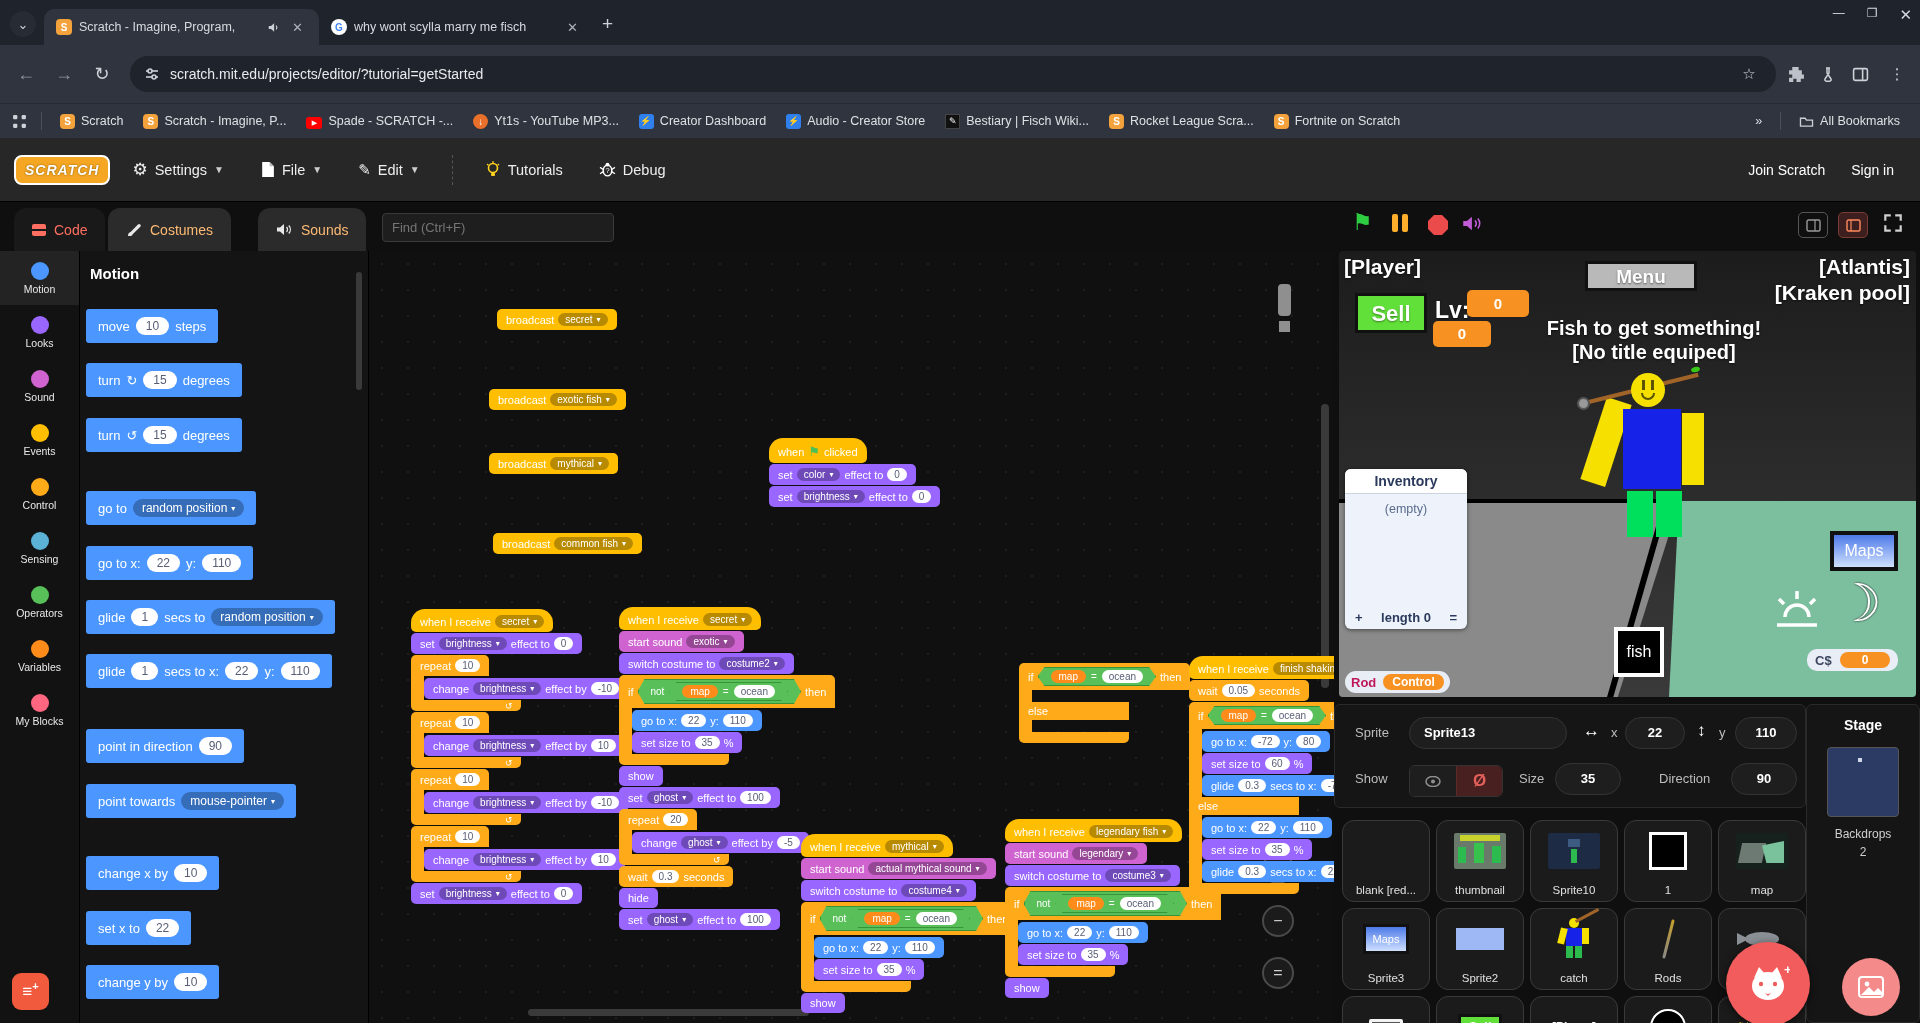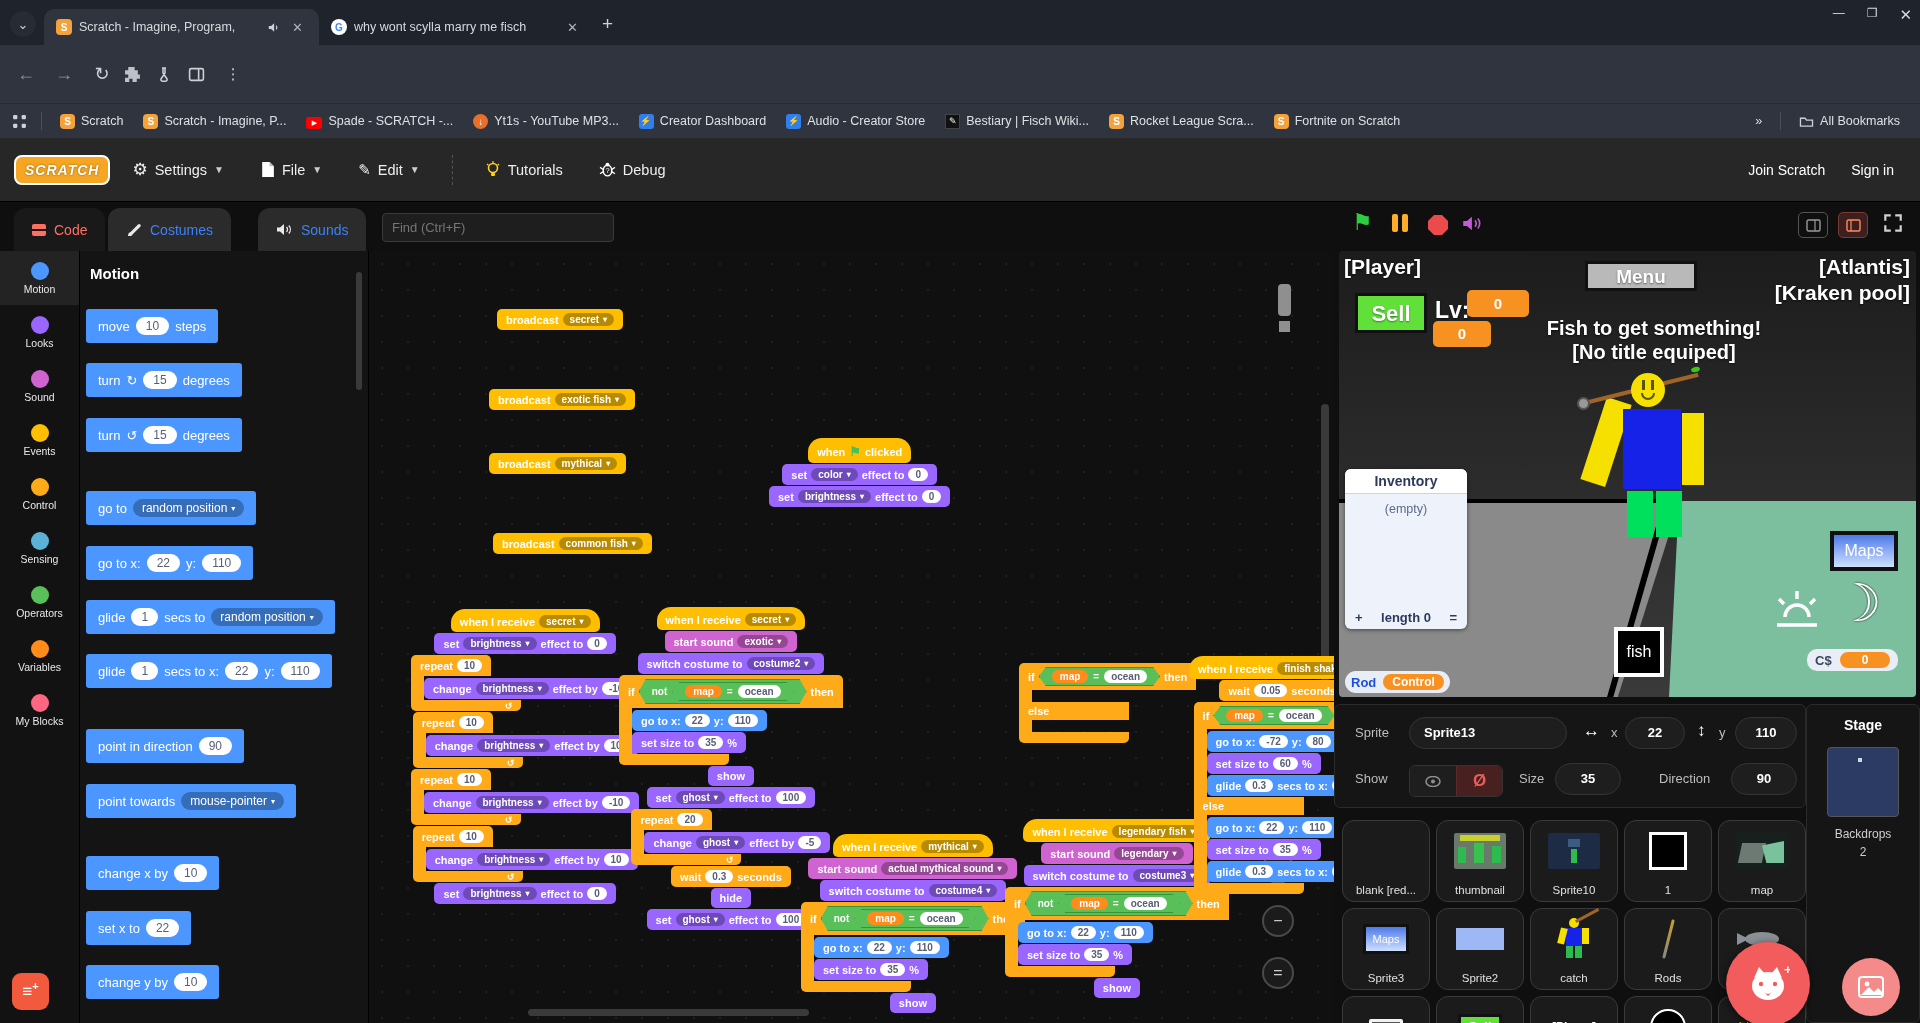--- a/index.html
+++ b/index.html
@@ -33,21 +33,21 @@
   #menubar{height:64px;background:#272727;display:flex;align-items:center;gap:8px;padding:0 14px;border-bottom:1px solid #000;}
   #logo{background:#f5a623;border-radius:8px;padding:5px 9px;color:#fff;font-weight:bold;font-style:italic;font-size:14px;letter-spacing:1px;text-shadow:0 0 2px #7a5200;border:2px solid #fff;}
   .menuitem{display:flex;align-items:center;gap:7px;color:#eee;font-size:14.5px;padding:8px 14px;border-radius:6px;}
   .menucaret{font-size:10px;color:#ccc;}
   .menudiv{width:1px;height:30px;border-left:1px dashed #555;margin:0 10px;}
   .mright{margin-left:auto;display:flex;gap:26px;color:#fff;font-size:14px;align-items:center;padding-right:12px;}
 
   
   #editor{position:relative;width:1920px;height:821px;background:#0f0f0f;}
   
-  .edtab{position:absolute;top:6px;height:43px;display:flex;align-items:center;gap:8px;padding:0 18px;border-radius:12px 12px 0 0;background:#2b2b2b;color:#3b82f6;font-size:14px;}
+  .edtab{position:absolute;top:6px;height:43px;display:flex;align-items:center;gap:8px;padding:0 18px;border-radius:12px 12px 0 0;background:#2b2b2b;color:#fdba74;font-size:14px;}
   .edtab.active{background:#191919;color:#ff6f61;}
   #findbox{position:absolute;left:382px;top:11px;width:232px;height:29px;background:#1e1e1e;border:1px solid #3a3a3a;border-radius:4px;color:#8a8a8a;font-size:13px;padding:0 9px;font-family:"Liberation Sans",sans-serif;}
   .codeicon{width:14px;height:12px;background:linear-gradient(#ff6f61 0 5px,transparent 5px 7px,#ff6f61 7px 12px);border-radius:2px;}
 
   
   .ctl{position:absolute;top:10px;}
   #flagbtn{color:#2ecc40;font-size:23px;}
   .pausebar{width:6px;height:18px;background:#ffae2b;display:inline-block;margin:0 2px;border-radius:2px;}
   #stopbtn{width:20px;height:20px;background:#ec4b4b;clip-path:polygon(30% 0,70% 0,100% 30%,100% 70%,70% 100%,30% 100%,0 70%,0 30%);}
   .stgsz{width:30px;height:26px;border:1px solid #555;border-radius:5px;display:flex;align-items:center;justify-content:center;}
@@ -70,21 +70,21 @@
   
   #canvas{position:absolute;left:368px;top:49px;width:966px;height:772px;background:#101010;overflow:hidden;background-image:radial-gradient(#1f1f1f 1px,transparent 1.2px);background-size:26px 26px;border-left:1px solid #000;}
   #excl{position:absolute;}
   #excl .bar{width:13px;height:32px;background:#8f8f8f;border-radius:4px;}
   #excl .dotsq{width:11px;height:11px;background:#8f8f8f;margin:5px auto 0;}
   .zoombtn{position:absolute;width:32px;height:32px;border-radius:50%;background:#1b1b1b;border:2px solid #4a4a4a;color:#cfcfcf;display:flex;align-items:center;justify-content:center;font-size:16px;}
   #hscroll{position:absolute;left:159px;top:758px;width:281px;height:7px;background:#3a3a3a;border-radius:4px;}
   #vscroll{position:absolute;left:952px;top:153px;width:8px;height:284px;background:#3a3a3a;border-radius:4px;}
 
   
-  .script{position:absolute;display:flex;flex-direction:column;align-items:center;font-weight:bold;}
+  .script{position:absolute;display:flex;flex-direction:column;align-items:flex-start;}
   .blk{display:inline-flex;align-items:center;gap:4px;padding:4px 9px;border-radius:5px;color:#fff;font-size:11px;white-space:nowrap;background:var(--bc);margin-top:1px;}
   .k-hat{border-radius:14px 14px 5px 5px;padding-top:6px;}
   .b-num{background:#fff;color:#575e75;border-radius:20px;padding:1px 7px;font-size:10px;min-width:12px;text-align:center;}
   .b-dd{background:rgba(0,0,0,.28);border-radius:20px;padding:1px 7px;display:inline-flex;align-items:center;gap:4px;font-size:10px;}
   .b-dd::after{content:"▾";font-size:8px;}
   .b-flag{color:#4cbf56;font-size:13px;}
   .b-icn{font-size:13px;}
   .b-var{background:#FF8C1A;border-radius:20px;padding:1px 8px;font-size:10px;}
   .b-hex{background:#59C059;border:1px solid #389438;display:inline-flex;align-items:center;gap:5px;padding:2px 12px;clip-path:polygon(7px 0,calc(100% - 7px) 0,100% 50%,calc(100% - 7px) 100%,7px 100%,0 50%);font-size:10px;}
   .cblk{display:flex;flex-direction:column;align-items:flex-start;}
@@ -110,21 +110,21 @@
   #horizon{position:absolute;left:0;top:248px;width:342px;height:5px;background:#000;}
   #diag{position:absolute;left:296px;top:238px;width:6px;height:222px;background:#000;transform:rotate(16deg);}
   #menu-btn{position:absolute;left:246px;top:10px;width:112px;height:30px;background:#b9b9b9;border:3px solid #111;color:#fff;font-weight:bold;font-size:19px;text-align:center;line-height:25px;text-shadow:0 1px 2px rgba(0,0,0,.5);}
   #sell-btn{position:absolute;left:16px;top:42px;width:72px;height:40px;background:#62e03a;border:3px solid #111;color:#fff;font-weight:bold;font-size:22px;text-align:center;line-height:35px;text-shadow:0 1px 2px rgba(0,0,0,.45);}
   .orangebox{position:absolute;background:#f79122;border-radius:5px;color:#fff;font-weight:bold;text-align:center;}
   #inv{position:absolute;left:6px;top:218px;width:122px;height:160px;background:#eef3fb;border-radius:6px;overflow:hidden;box-shadow:0 1px 4px rgba(0,0,0,.5);}
   #inv .hd{background:#fff;color:#2b3a5c;font-weight:bold;font-size:14px;text-align:center;padding:4px 0;border-bottom:1px solid #ccd4e0;}
   #inv .empty{color:#5a6b8c;font-size:12.5px;text-align:center;margin-top:8px;}
   #inv .ft{position:absolute;bottom:4px;left:0;right:0;display:flex;justify-content:space-between;padding:0 10px;color:#2b3a5c;font-weight:bold;font-size:13px;}
   #rodrow{position:absolute;left:6px;top:420px;background:#e9eef6;border-radius:12px;padding:3px 6px;display:flex;gap:7px;align-items:center;}
-  #rodrow .lb{color:#1d4ed8;font-weight:bold;font-size:13px;}
+  #rodrow .lb{color:#be185d;font-weight:bold;font-size:13px;}
   #rodrow .val{background:#f79122;border-radius:10px;color:#fff;font-weight:bold;font-size:12px;padding:1px 9px;}
   #fishbox{position:absolute;left:275px;top:376px;width:50px;height:50px;background:#000;border:4px solid #fff;color:#fff;font-size:16px;display:flex;align-items:center;justify-content:center;}
   #maps-btn{position:absolute;left:491px;top:280px;width:68px;height:40px;background:linear-gradient(#4d7ae8,#cfe0ff);border:4px solid #111;color:#fff;font-size:16px;text-align:center;line-height:32px;}
   #moon{position:absolute;left:496px;top:322px;color:#fff;font-size:52px;transform:scaleX(-1);text-shadow:0 0 2px #000;}
   #money{position:absolute;left:468px;top:398px;background:#e9eef6;border-radius:10px;padding:3px 8px;display:flex;gap:8px;align-items:center;}
   #money .lb{color:#3c465e;font-weight:bold;font-size:13px;}
   #money .val{background:#f79122;border-radius:10px;color:#fff;font-weight:bold;font-size:12px;padding:1px 22px;}
   
   .chpart{position:absolute;}
   #head{left:292px;top:122px;width:34px;height:34px;border-radius:50%;background:#f5e000;}
@@ -191,20 +191,32 @@
     <span>—</span>
     <span>❐</span>
     <span style="font-size:15px;">✕</span>
   </div>
 </div>
 
 <div id="toolbar">
   <div class="navbtn">←</div>
   <div class="navbtn">→</div>
   <div class="navbtn lit">↻</div>
+  <div id="urlpill">
+    <svg width="16" height="16" viewBox="0 0 16 16">
+        <g stroke="#cdd1d8" stroke-width="1.6" fill="none">
+          <line x1="2" y1="5" x2="14" y2="5"></line>
+          <line x1="2" y1="11" x2="14" y2="11"></line>
+          <circle cx="6" cy="5" r="2" fill="#2f343e"></circle>
+          <circle cx="10" cy="11" r="2" fill="#2f343e"></circle>
+        </g>
+      </svg>
+    <span id="urltext">scratch.mit.edu/projects/editor/?tutorial=getStarted</span>
+    <span style="margin-left:auto;" class="tbicon">☆</span>
+  </div>
   <div class="tbicon">
     <svg width="17" height="17" viewBox="0 0 16 16">
         <path fill="#cdd1d8" d="M6 1h4v3h3v4h2v4h-3v3H8v-3H5v3H1v-4h3V8H1V4h3V1z" opacity=".9"></path>
       </svg>
   </div>
   <div class="tbicon">
     <svg width="16" height="16" viewBox="0 0 16 16">
         <path fill="none" stroke="#cdd1d8" stroke-width="1.5" d="M6 2h4M7 2v5l4 6a1.5 1.5 0 0 1-1.3 2.2H6.3A1.5 1.5 0 0 1 5 13l4-6V2"></path>
       </svg>
   </div>

